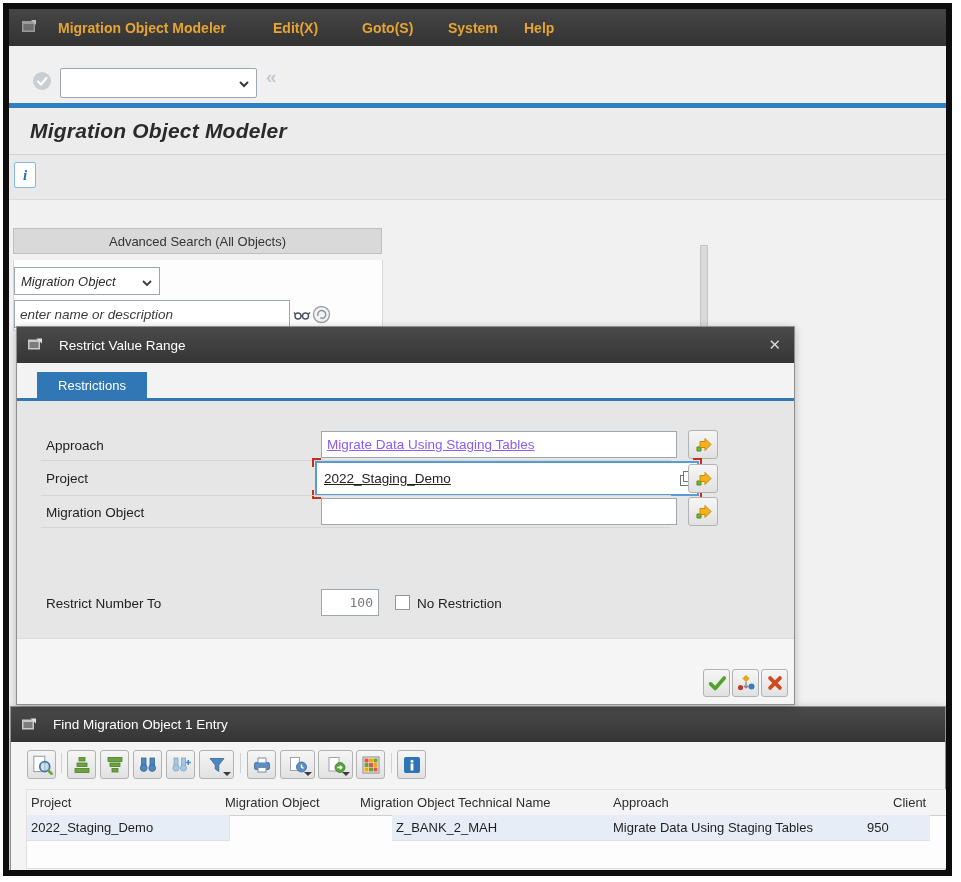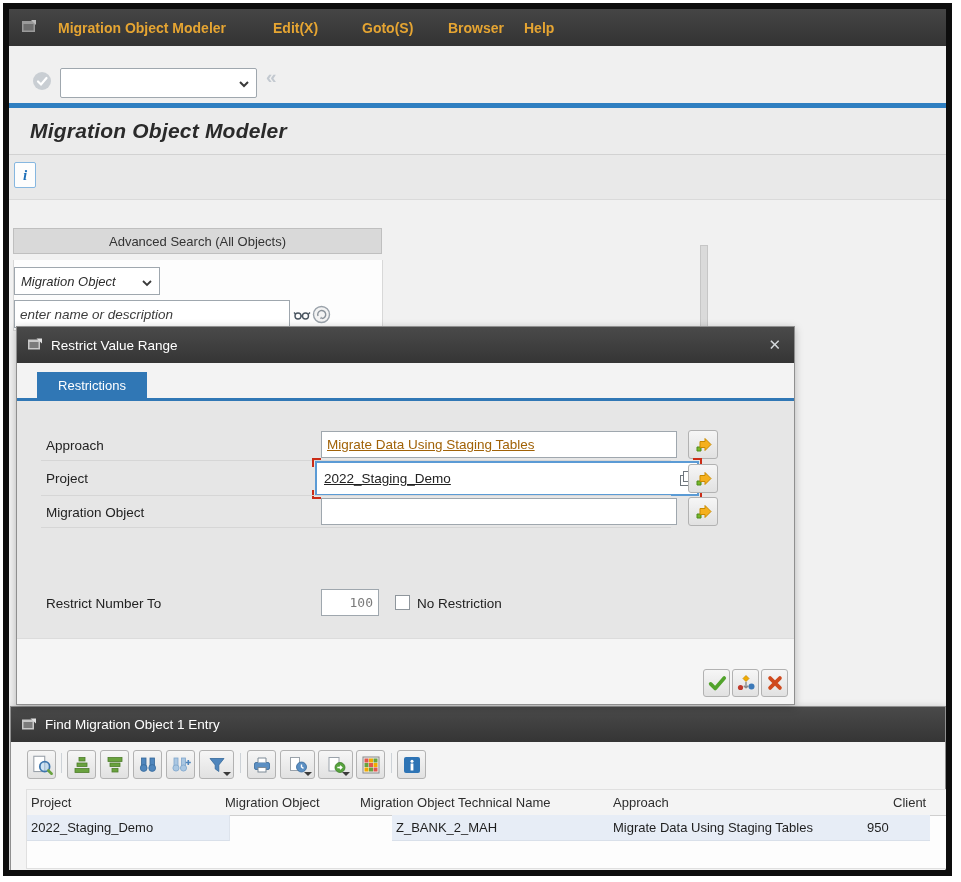--- a/index.html
+++ b/index.html
@@ -29,27 +29,27 @@
     color:#1d6fb8;font-family:"Liberation Serif",serif;font-style:italic;font-weight:700;font-size:15px;}
 
   
   .ob-h1{background:linear-gradient(#d2d2d2,#c2c2c2);border:1px solid #aeaeae;display:flex;align-items:center;justify-content:center;
     font-size:13px;color:#333;}
   .ob-h2{background:#d9d9d9;border:1px solid #bfbfbf;display:flex;align-items:center;justify-content:center;
     font-size:13px;color:#333;}
   .panel-white{background:#fdfdfd;border:1px solid #d8d8d8;border-top:none;}
   .combo{background:#fff;border:1px solid #9fa7ae;display:flex;align-items:center;font-size:13px;color:#2c2c2c;padding:0 6px;}
   .combo .val{font-style:italic;}
-  .input{background:#fff;border:1px solid #9fa7ae;font-family:"Liberation Sans",sans-serif;font-size:13.5px;color:#a16207;padding:0 5px;}
+  .input{background:#fff;border:1px solid #9fa7ae;font-family:"Liberation Sans",sans-serif;font-size:13.5px;color:#8b5cf6;padding:0 5px;}
   .input::placeholder{font-style:italic;color:#3c3c3c;opacity:1;}
   .underlined{text-decoration:underline;}
 
   
   .window{border:1px solid #8f8f8f;box-shadow:0 2px 8px rgba(0,0,0,.25);}
-  .titlebar{background:linear-gradient(#4a4a4a,#353535);color:#fff;display:flex;align-items:center;gap:8px;
+  .titlebar{background:linear-gradient(#4a4a4a,#353535);color:#fff;display:flex;align-items:center;gap:16px;
     padding:0 10px;font-size:13.5px;}
   .tab-active{background:#3077b5;color:#ffffff;display:flex;align-items:center;justify-content:center;font-size:13px;}
   .lbl{font-size:13.5px;color:#222;display:flex;align-items:center;}
   .btn3d{background:linear-gradient(#f6f6f6,#e1e1e1);border:1px solid #b2b2b2;border-radius:3px;
     display:flex;align-items:center;justify-content:center;}
   .rowline{background:#d6d6d6;height:1px;}
   .focuswrap{border:2px solid #5b9bd5;background:#fff;}
   .corner{position:absolute;width:7px;height:7px;}
   .c-tl{left:-5px;top:-5px;border-left:2px solid #cb2c17;border-top:2px solid #cb2c17;}
   .c-tr{right:-5px;top:-5px;border-right:2px solid #cb2c17;border-top:2px solid #cb2c17;}
@@ -80,21 +80,21 @@
       <span class="abs" style="left:12px;top:10px;width:18px;height:16px;">
         <svg width="18" height="16" viewBox="0 0 18 16">
           <rect x="1" y="2" width="13" height="11" fill="#9a9a9a"></rect>
           <rect x="2.5" y="5" width="10" height="6.5" fill="#6e6e6e"></rect>
           <path d="M10 1l5 0 0 5z" fill="#bdbdbd"></path>
         </svg>
       </span>
       <span class="menu-item" style="left:49px;">Migration Object Modeler</span>
       <span class="menu-item" style="left:264px;">Edit(X)</span>
       <span class="menu-item" style="left:353px;">Goto(S)</span>
-      <span class="menu-item" style="left:439px;">Browser</span>
+      <span class="menu-item" style="left:439px;">System</span>
       <span class="menu-item menu-item-help" style="left:515px;">Help</span>
     </div>
 
     <div class="abs toolbar" style="left:0;top:37px;width:937px;height:57px;">
       <span class="abs" style="left:22px;top:24px;width:22px;height:22px;">
         <svg width="22" height="22" viewBox="0 0 22 22">
           <circle cx="11" cy="11" r="9" fill="#c9ced3"></circle>
           <path d="M7 11.5l3 3 5.5-6.5" stroke="#fff" stroke-width="2.2" fill="none" stroke-linecap="round"></path>
         </svg>
       </span>

